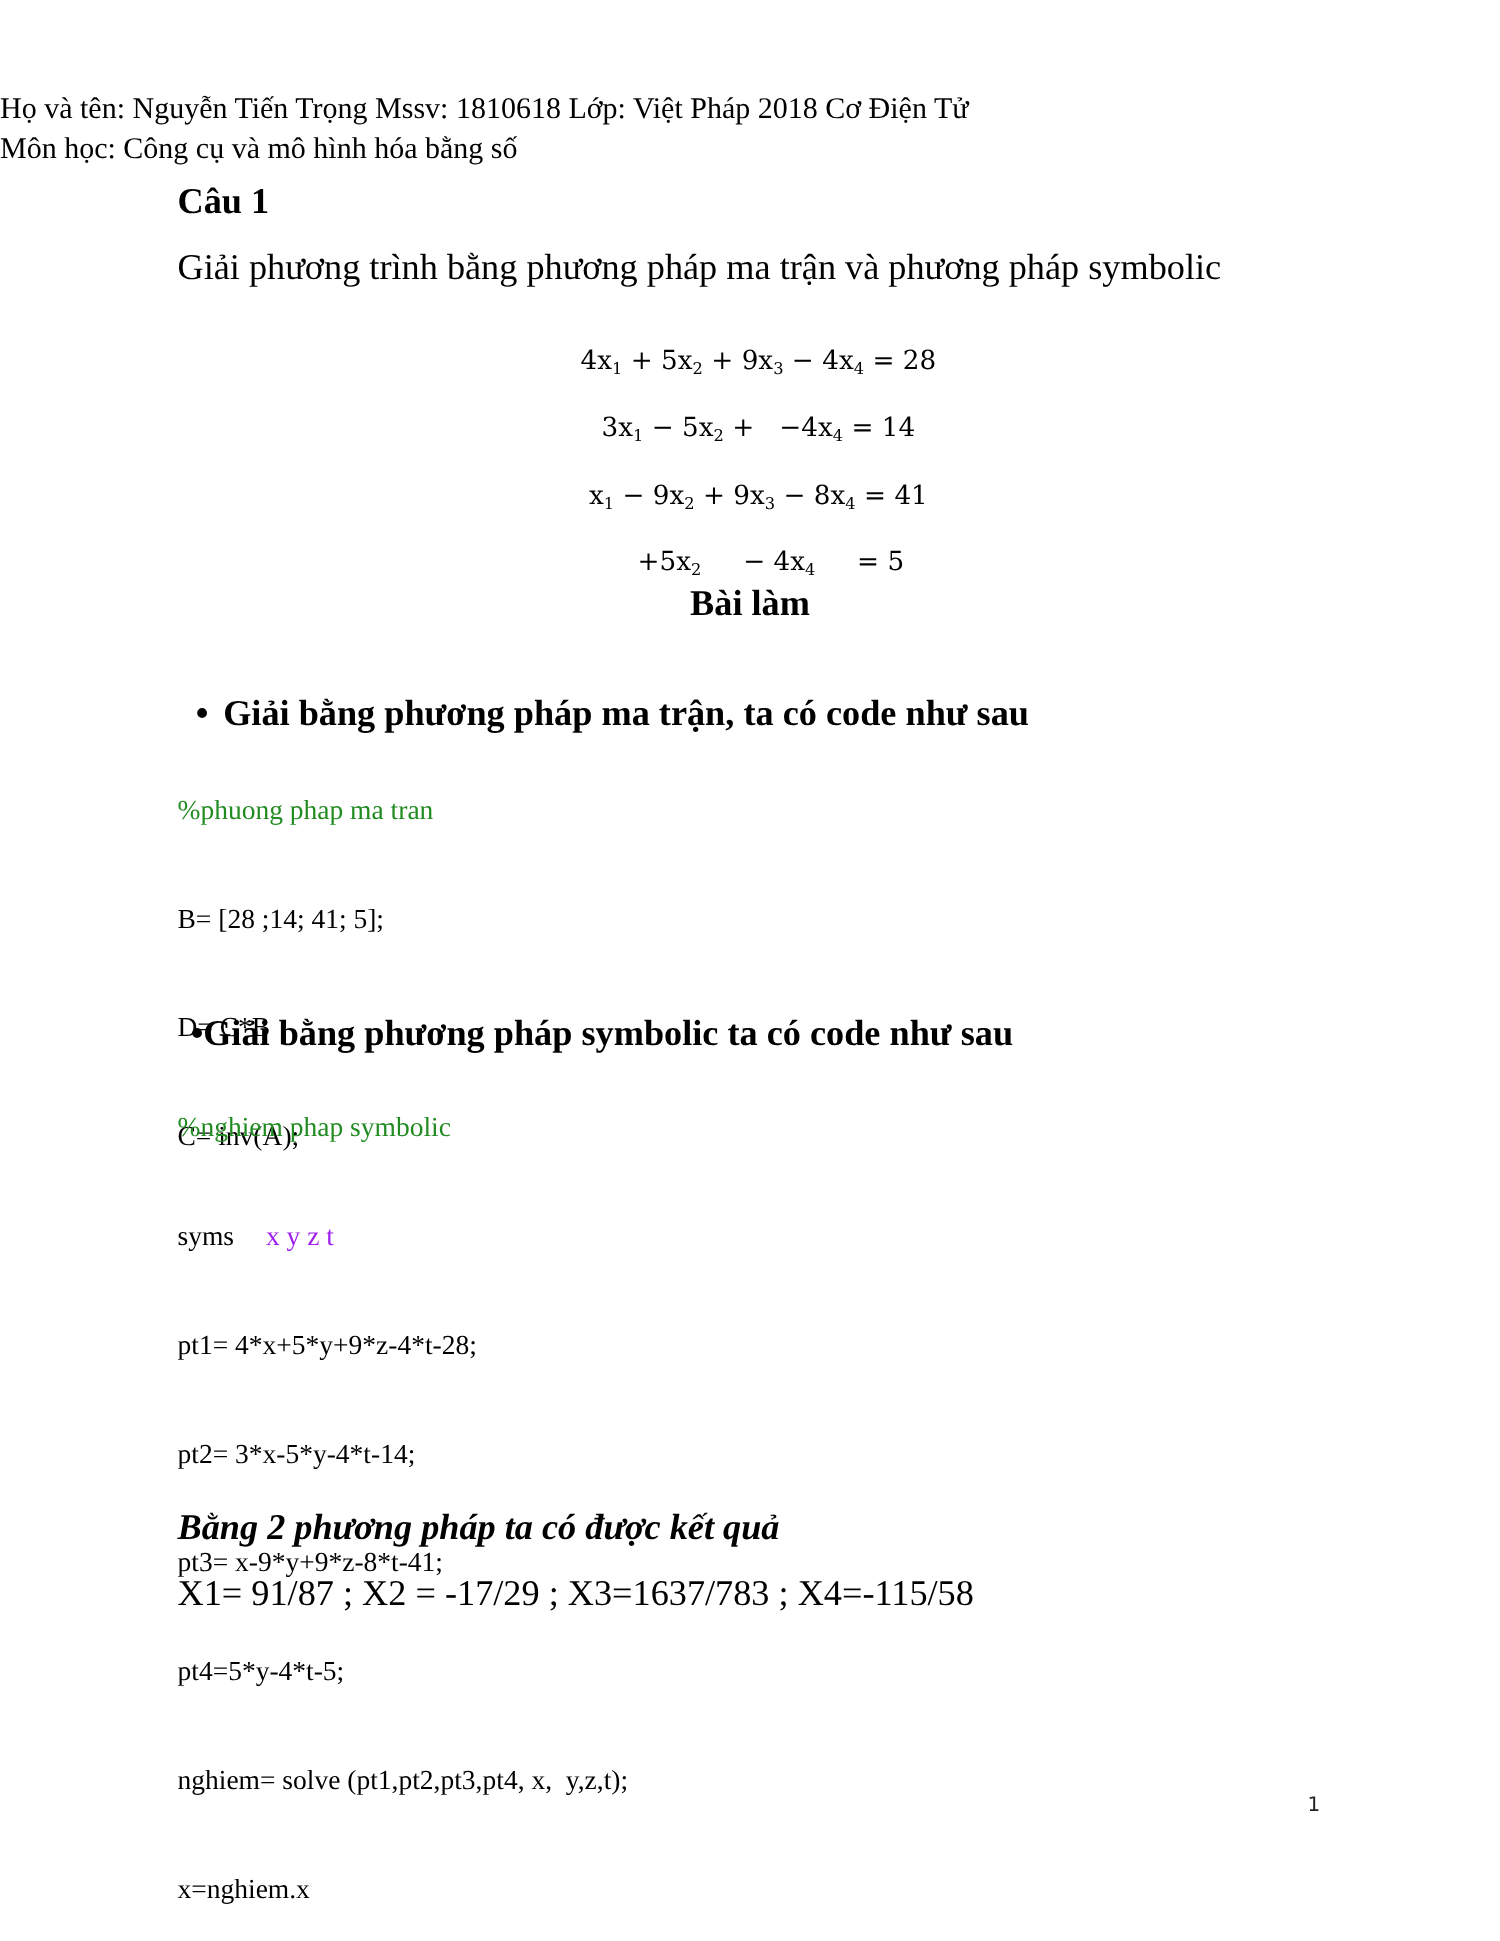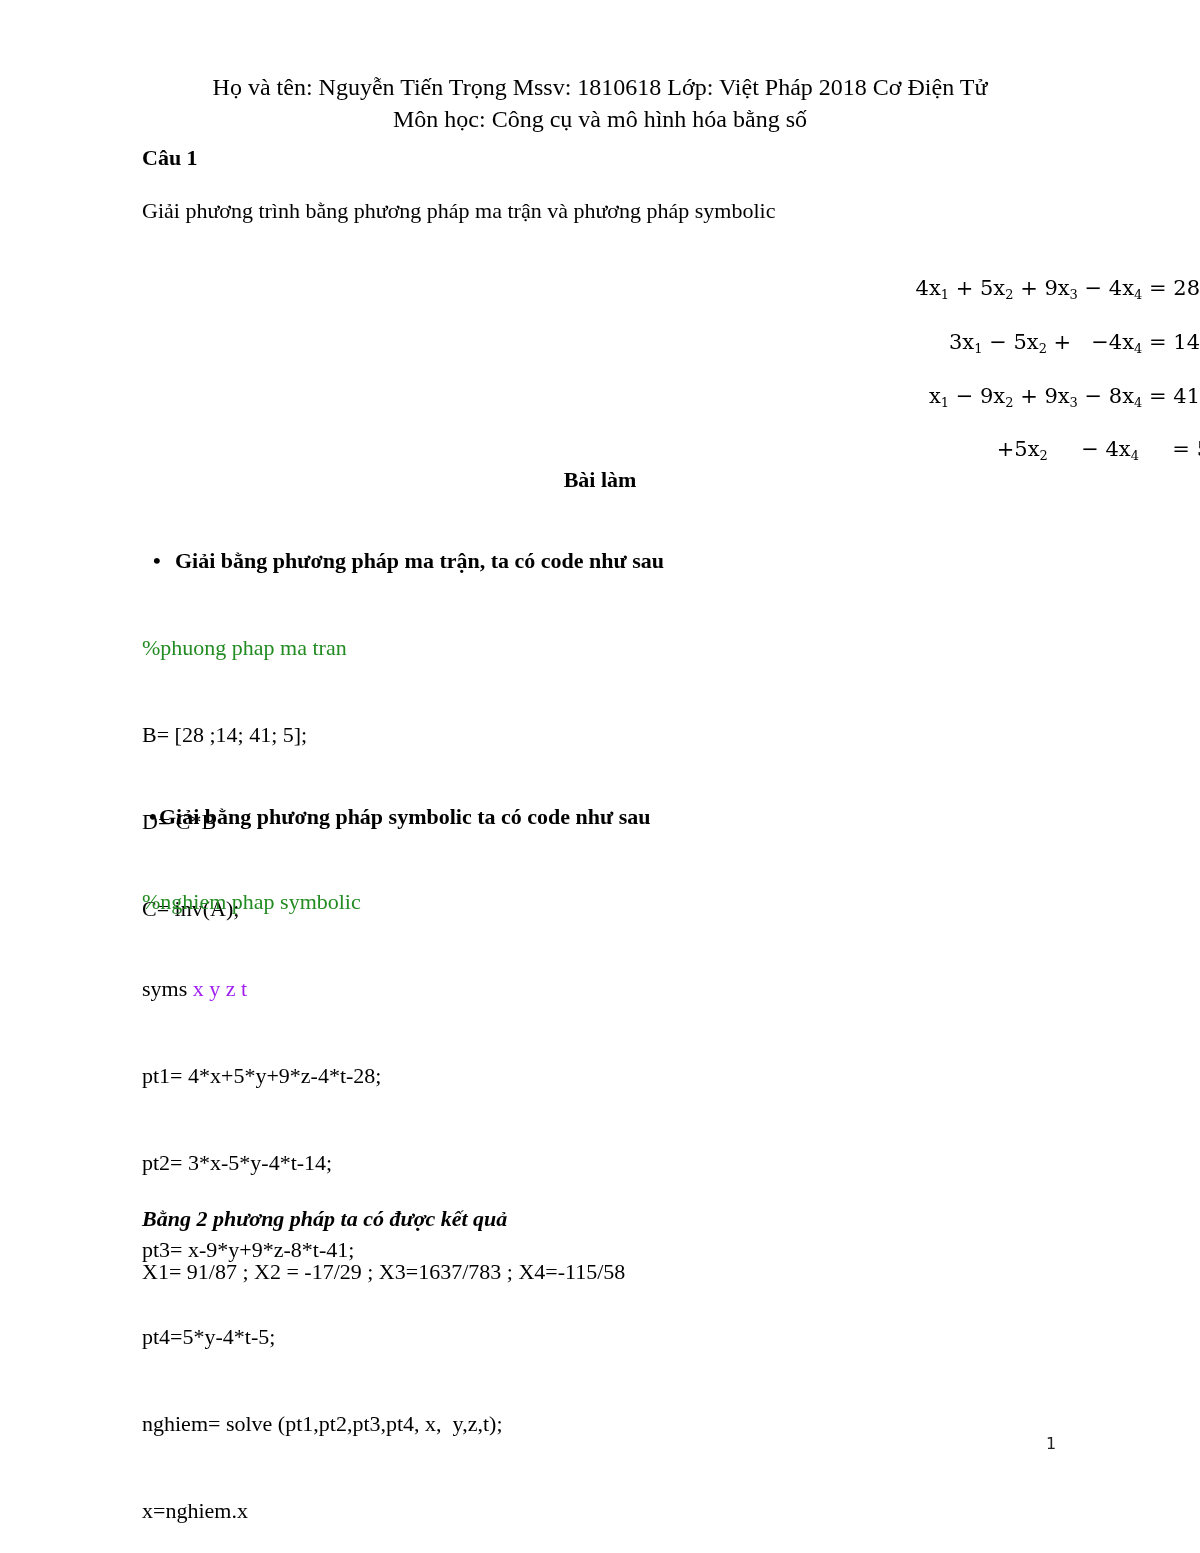--- a/index.html
+++ b/index.html
@@ -1,31 +1,31 @@
 <!DOCTYPE html>
 <html><head>
 <meta charset="utf-8">
 <style>
   html, body { margin: 0; padding: 0; background: #ffffff; }
   body {
     width: 1200px; height: 1553px; position: relative; overflow: hidden;
     font-family: "Liberation Serif", serif; color: #000;
   }
   .abs { position: absolute; white-space: pre; }
-  .header { left: 0; width: 1200px; text-align: center; font-size: 24px; }
+  .header { left: 0; width: 1200px; text-align: left; font-size: 24px; }
   .bold { font-weight: bold; }
-  .txt { font-size: 22px; }
+  .txt { font-size: 29px; }
   .eq {
     font-family: "DejaVu Serif", serif; font-size: 21px; left: 0; width: 1200px;
-    text-align: right;
+    text-align: center;
   }
   .eq sub { font-size: 13px; vertical-align: -4px; }
   .code { font-size: 22px; line-height: 29px; }
   .comment { color: #228b22; }
-  .kw { color: #a020f0; }
+  .kw { color: #a020f0; margin-left: 20px; }
   .bullet { display: inline-block; width: 22px; }
   .pagenum { font-family: "DejaVu Sans", sans-serif; font-size: 16px; color: #222; }
 </style>
 </head>
 <body>
 
 <div class="abs header" style="top:74px;">Họ và tên: Nguyễn Tiến Trọng Mssv: 1810618 Lớp: Việt Pháp 2018 Cơ Điện Tử</div>
 <div class="abs header" style="top:106px;">Môn học: Công cụ và mô hình hóa bằng số</div>
 
 <div class="abs txt bold" style="left:142px; top:145px;">Câu 1</div>

